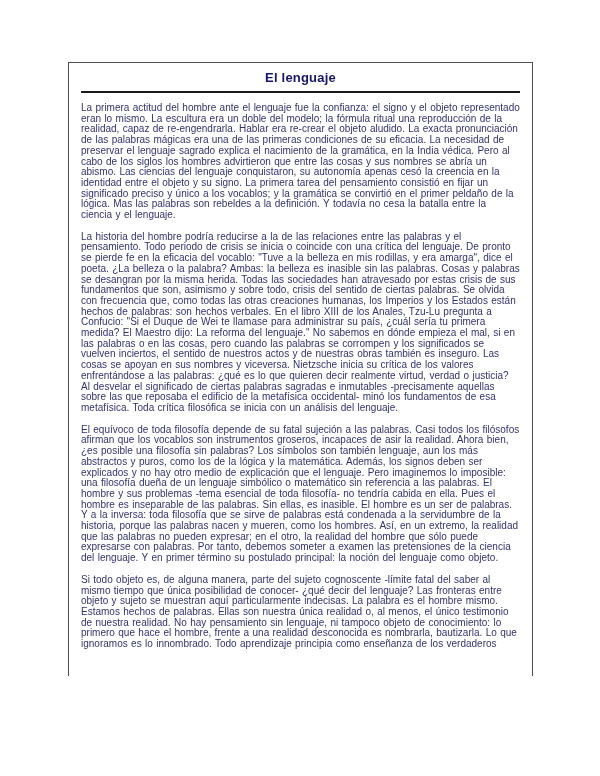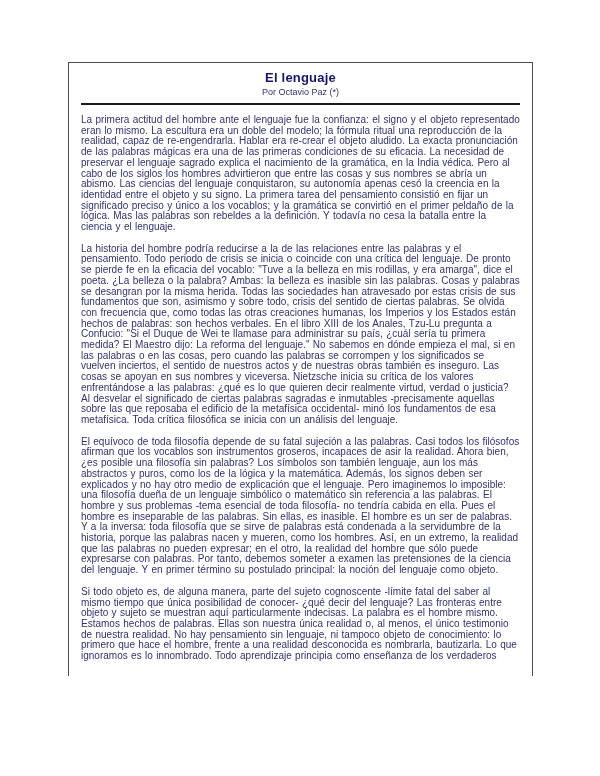--- a/index.html
+++ b/index.html
@@ -57,21 +57,20 @@
     word-spacing:0.6px;
     color:var(--body-text);
     text-align:left;
   }
 </style>
 </head>
 <body>
 
 <div class="page">
   <div class="title">El lenguaje</div>
-  <div class="byline">Por Octavio Paz (*)</div>
   <hr class="rule">
   <div class="body">
     <p>La primera actitud del hombre ante el lenguaje fue la confianza: el signo y el objeto representado eran lo mismo. La escultura era un doble del modelo; la fórmula ritual una reproducción de la realidad, capaz de re-engendrarla. Hablar era re-crear el objeto aludido. La exacta pronunciación de las palabras mágicas era una de las primeras condiciones de su eficacia. La necesidad de preservar el lenguaje sagrado explica el nacimiento de la gramática, en la India védica. Pero al cabo de los siglos los hombres advirtieron que entre las cosas y sus nombres se abría un abismo. Las ciencias del lenguaje conquistaron, su autonomía apenas cesó la creencia en la identidad entre el objeto y su signo. La primera tarea del pensamiento consistió en fijar un significado preciso y único a los vocablos; y la gramática se convirtió en el primer peldaño de la lógica. Mas las palabras son rebeldes a la definición. Y todavía no cesa la batalla entre la ciencia y el lenguaje.</p>
     <p>La historia del hombre podría reducirse a la de las relaciones entre las palabras y el pensamiento. Todo periodo de crisis se inicia o coincide con una crítica del lenguaje. De pronto se pierde fe en la eficacia del vocablo: "Tuve a la belleza en mis rodillas, y era amarga", dice el poeta. ¿La belleza o la palabra? Ambas: la belleza es inasible sin las palabras. Cosas y palabras se desangran por la misma herida. Todas las sociedades han atravesado por estas crisis de sus fundamentos que son, asimismo y sobre todo, crisis del sentido de ciertas palabras. Se olvida con frecuencia que, como todas las otras creaciones humanas, los Imperios y los Estados están hechos de palabras: son hechos verbales. En el libro XIII de los Anales, Tzu-Lu pregunta a Confucio: "Si el Duque de Wei te llamase para administrar su país, ¿cuál sería tu primera medida? El Maestro dijo: La reforma del lenguaje." No sabemos en dónde empieza el mal, si en las palabras o en las cosas, pero cuando las palabras se corrompen y los significados se vuelven inciertos, el sentido de nuestros actos y de nuestras obras también es inseguro. Las cosas se apoyan en sus nombres y viceversa. Nietzsche inicia su crítica de los valores enfrentándose a las palabras: ¿qué es lo que quieren decir realmente virtud, verdad o justicia? Al desvelar el significado de ciertas palabras sagradas e inmutables -precisamente aquellas sobre las que reposaba el edificio de la metafísica occidental- minó los fundamentos de esa metafísica. Toda crítica filosófica se inicia con un análisis del lenguaje.</p>
     <p>El equívoco de toda filosofía depende de su fatal sujeción a las palabras. Casi todos los filósofos afirman que los vocablos son instrumentos groseros, incapaces de asir la realidad. Ahora bien, ¿es posible una filosofía sin palabras? Los símbolos son también lenguaje, aun los más abstractos y puros, como los de la lógica y la matemática. Además, los signos deben ser explicados y no hay otro medio de explicación que el lenguaje. Pero imaginemos lo imposible: una filosofía dueña de un lenguaje simbólico o matemático sin referencia a las palabras. El hombre y sus problemas -tema esencial de toda filosofía- no tendría cabida en ella. Pues el hombre es inseparable de las palabras. Sin ellas, es inasible. El hombre es un ser de palabras. Y a la inversa: toda filosofía que se sirve de palabras está condenada a la servidumbre de la historia, porque las palabras nacen y mueren, como los hombres. Así, en un extremo, la realidad que las palabras no pueden expresar; en el otro, la realidad del hombre que sólo puede expresarse con palabras. Por tanto, debemos someter a examen las pretensiones de la ciencia del lenguaje. Y en primer término su postulado principal: la noción del lenguaje como objeto.</p>
     <p>Si todo objeto es, de alguna manera, parte del sujeto cognoscente -límite fatal del saber al mismo tiempo que única posibilidad de conocer- ¿qué decir del lenguaje? Las fronteras entre objeto y sujeto se muestran aquí particularmente indecisas. La palabra es el hombre mismo. Estamos hechos de palabras. Ellas son nuestra única realidad o, al menos, el único testimonio de nuestra realidad. No hay pensamiento sin lenguaje, ni tampoco objeto de conocimiento: lo primero que hace el hombre, frente a una realidad desconocida es nombrarla, bautizarla. Lo que ignoramos es lo innombrado. Todo aprendizaje principia como enseñanza de los verdaderos</p>
   </div>
 </div>
 
 </body></html>

